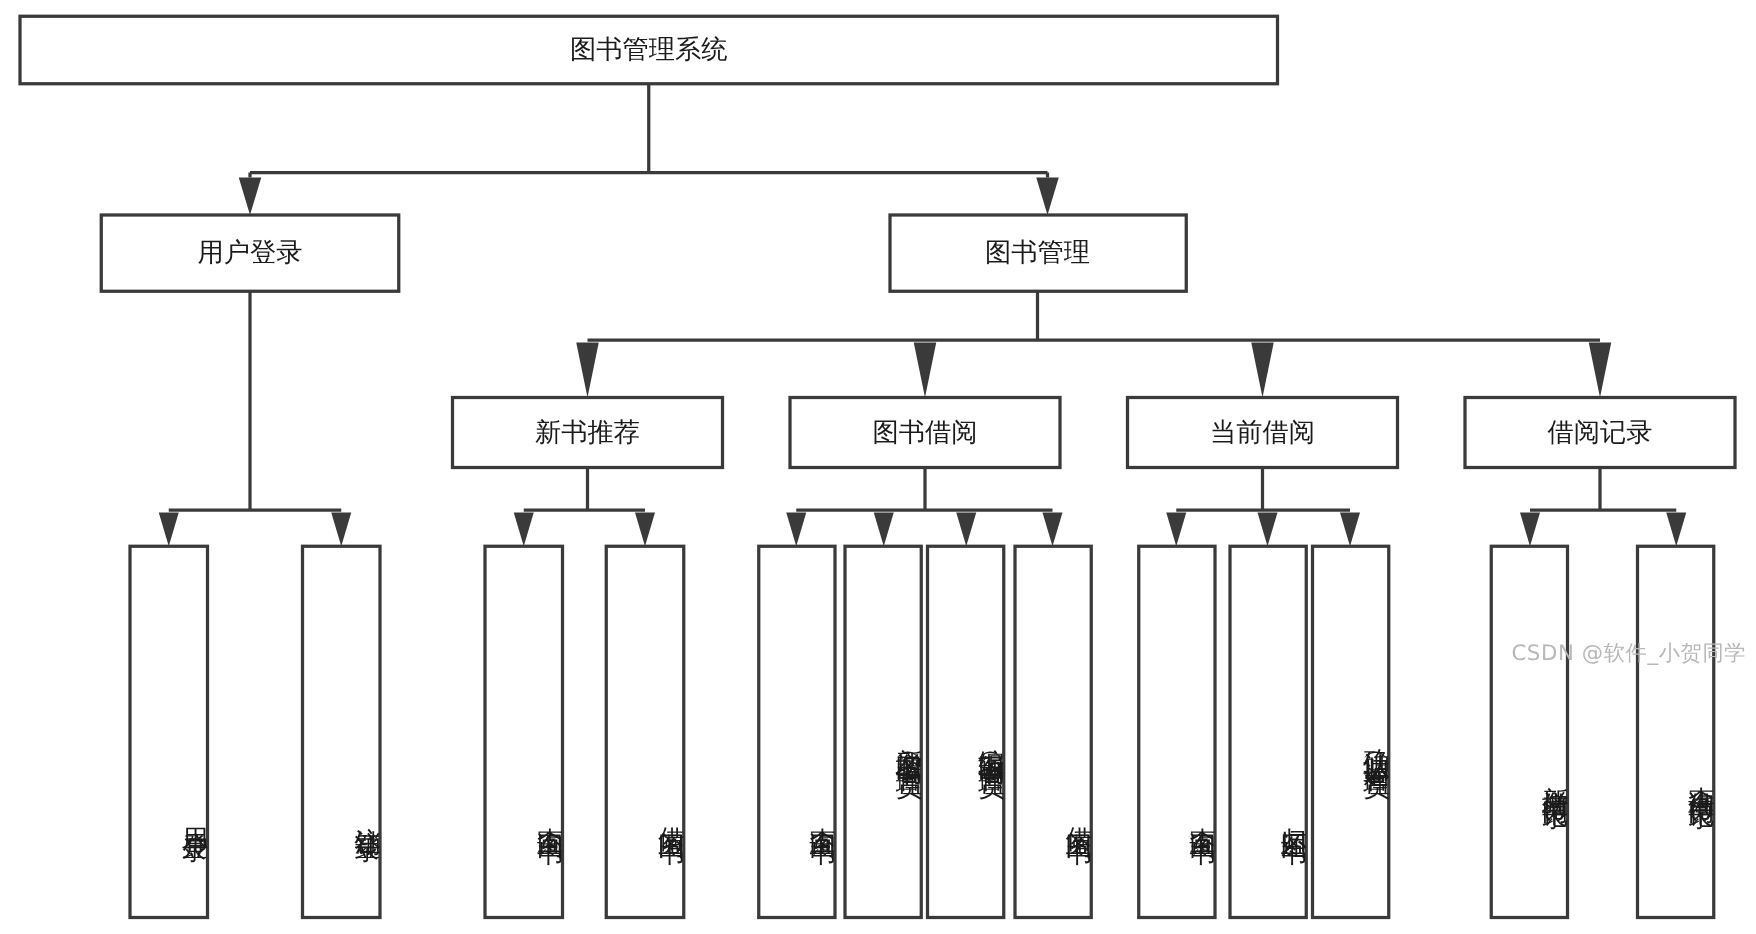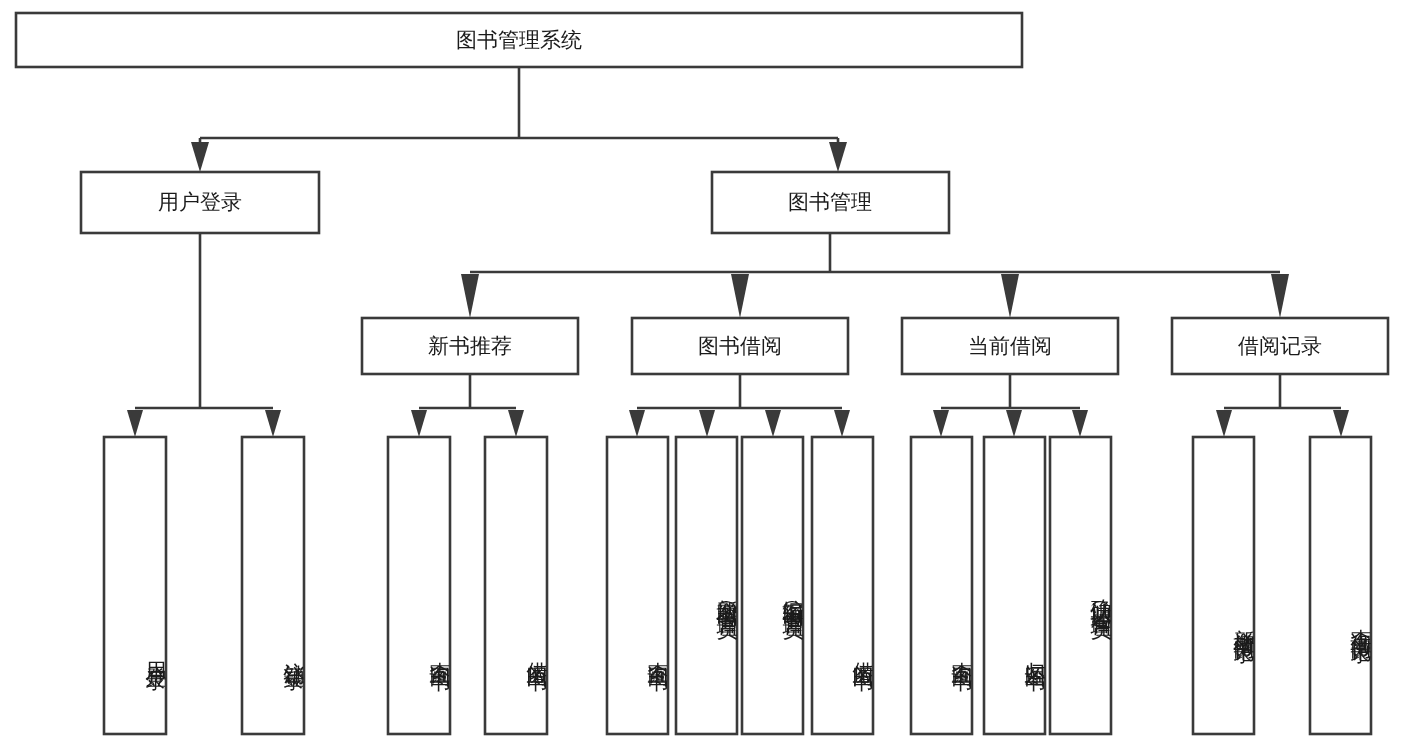--- a/index.html
+++ b/index.html
@@ -193,14 +193,15 @@
   <div class="node-label-v" style="left:607px; top:437px;  width:61px; height:297px; padding-top:65px;">查询图书</div>
   <div class="node-label-v" style="left:676px; top:437px;  width:61px; height:297px; padding-top:10px;">新增图书（管理员）</div>
   <div class="node-label-v" style="left:742px; top:437px;  width:61px; height:297px; padding-top:10px;">编辑图书（管理员）</div>
   <div class="node-label-v" style="left:812px; top:437px;  width:61px; height:297px; padding-top:65px;">借阅图书</div>
   <div class="node-label-v" style="left:911px; top:437px;  width:61px; height:297px; padding-top:65px;">查询图书</div>
   <div class="node-label-v" style="left:984px; top:437px;  width:61px; height:297px; padding-top:65px;">归还图书</div>
   <div class="node-label-v" style="left:1050px; top:437px; width:61px; height:297px; padding-top:10px;">确认归还（管理员）</div>
   <div class="node-label-v" style="left:1193px; top:437px; width:61px; height:297px; padding-top:35px;">新增借阅记录</div>
   <div class="node-label-v" style="left:1310px; top:437px; width:61px; height:297px; padding-top:35px;">查询借阅记录</div>
 
+  <div class="watermark">CSDN @软件_小贺同学</div>
 
 </div>
 
 </body></html>

